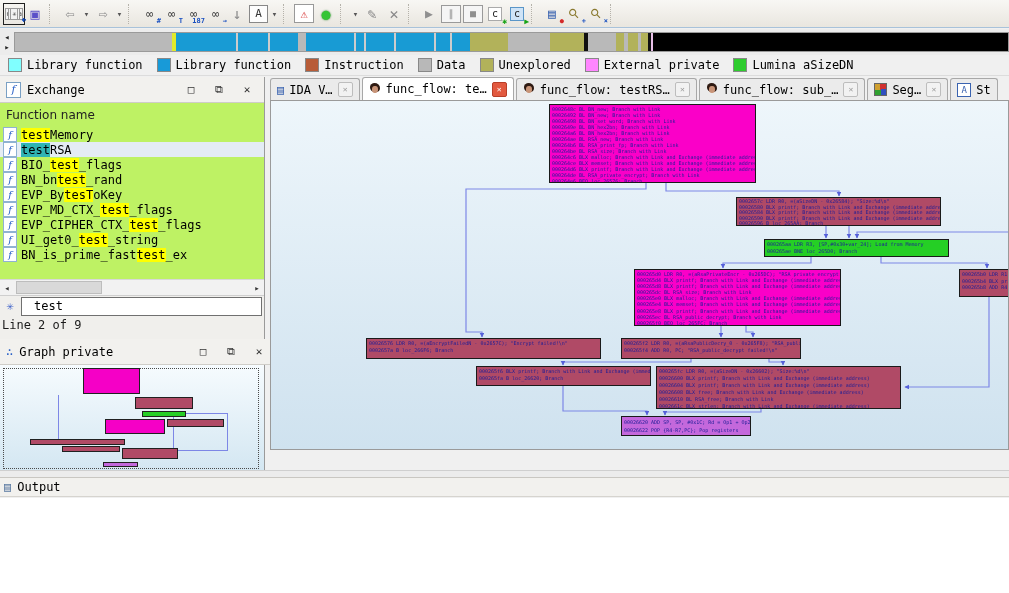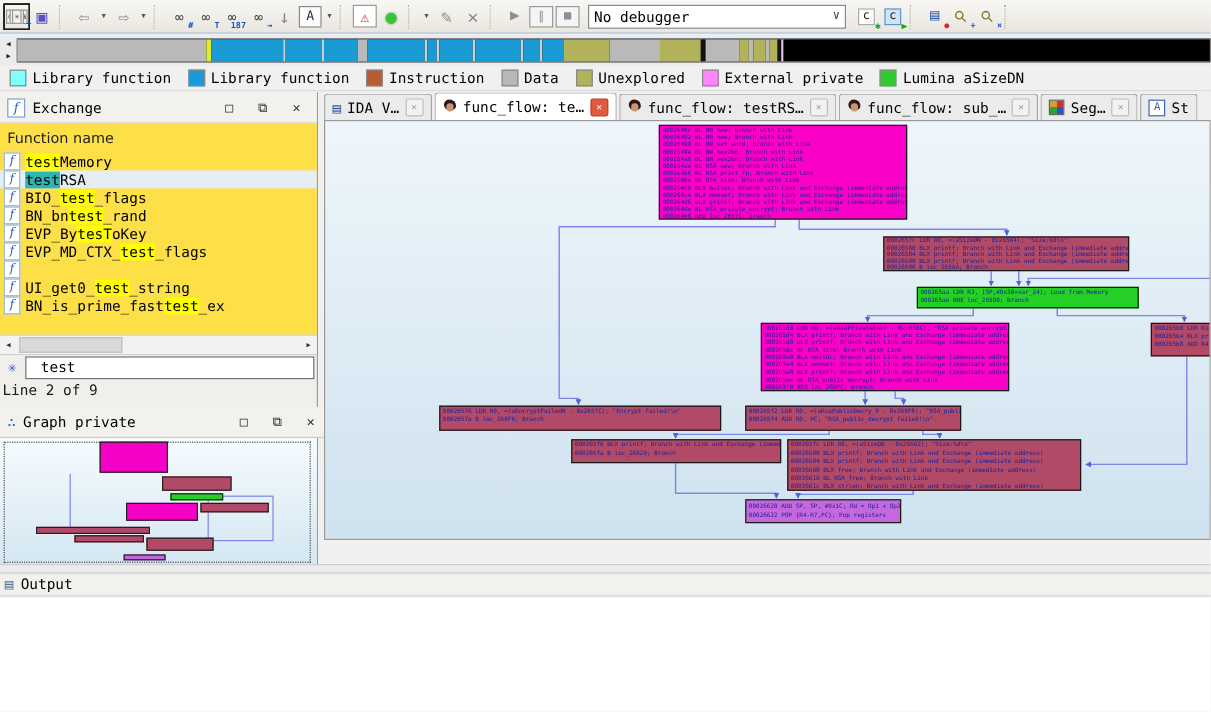--- a/index.html
+++ b/index.html
@@ -51,21 +51,21 @@
   .lg span.lb{font-size:12px;}
 
   
   .left-panel{position:absolute;left:0;top:77px;width:265px;height:393px;background:#f0efec;border-right:1px solid #9a9a9a;box-sizing:border-box;}
   .panel-header{height:25px;display:flex;align-items:center;padding:0 6px;gap:6px;border-bottom:1px solid #cfcdc8;background:#f2f1ee;}
   .panel-title{flex:1;font-size:12px;}
   .winbtn{width:22px;text-align:center;color:#333;font-size:11px;}
   .fico{display:inline-flex;align-items:center;justify-content:center;width:13px;height:14px;border:1px solid #7aa0c4;background:#fff;color:#2b62c8;font-family:"DejaVu Serif",serif;font-style:italic;font-size:11px;}
   .ovico{color:#2b62c8;font-size:12px;}
 
-  .fn-list{position:absolute;left:0;top:26px;width:264px;height:176px;background:#fde047;border-bottom:1px solid #b5b5b5;overflow:hidden;}
+  .fn-list{position:absolute;left:0;top:26px;width:264px;height:176px;background:#bef264;border-bottom:1px solid #b5b5b5;overflow:hidden;}
   .col-header{height:24px;line-height:24px;padding-left:6px;font-family:"DejaVu Sans",sans-serif;font-size:12px;color:#222;}
   .fn-row{height:15px;display:flex;align-items:center;gap:4px;padding-left:3px;white-space:nowrap;}
   .fn-row .f-ico{display:inline-flex;align-items:center;justify-content:center;width:12px;height:13px;border:1px solid #8fb2d2;background:#fff;color:#2b62c8;font-family:"DejaVu Serif",serif;font-style:italic;font-size:10px;flex:none;}
   .fn-row .fn-name{font-size:12px;letter-spacing:0;}
   .fn-row mark{background:#ffff00;color:#000;padding:0;}
   .fn-row.sel{background:#e4ecf4;}
   .fn-row.sel mark{background:#2fb4b4;}
 
   .hscroll{position:absolute;left:0;top:202px;width:264px;height:15px;background:#f2f2f2;border-top:1px solid #d8d8d8;border-bottom:1px solid #cfcfcf;display:flex;align-items:center;}
   .hscroll .arr{width:14px;text-align:center;font-size:9px;color:#333;}
@@ -212,24 +212,20 @@
       <span class="tbsep"></span>
       <span class="tbi dbg">
         <b>▶</b>
       </span>
       <span class="tbi dbgbox">
         <b>∥</b>
       </span>
       <span class="tbi dbgbox">
         <b>■</b>
       </span>
-      <div class="combo">
-        <span class="cval">No debugger</span>
-        <span class="caret">∨</span>
-      </div>
       <span class="tbi cico">
         <b>c</b>
         <i>✱</i>
       </span>
       <span class="tbi cico hl">
         <b>c</b>
         <i>▶</i>
       </span>
       <span class="tbsep"></span>
       <span class="tbi book">
@@ -349,20 +345,21 @@
           <div class="fn-row">
             <span class="f-ico">f</span>
             <span class="fn-name"><span>EVP_By</span><mark>tesT</mark><span>oKey</span></span>
           </div>
           <div class="fn-row">
             <span class="f-ico">f</span>
             <span class="fn-name"><span>EVP_MD_CTX_</span><mark>test</mark><span>_flags</span></span>
           </div>
           <div class="fn-row">
             <span class="f-ico">f</span>
+            <span class="fn-name"><span>EVP_CIPHER_CTX_</span><mark>test</mark><span>_flags</span></span>
           </div>
           <div class="fn-row">
             <span class="f-ico">f</span>
             <span class="fn-name"><span>UI_get0_</span><mark>test</mark><span>_string</span></span>
           </div>
           <div class="fn-row">
             <span class="f-ico">f</span>
             <span class="fn-name"><span>BN_is_prime_fast</span><mark>test</mark><span>_ex</span></span>
           </div>
         </div>

